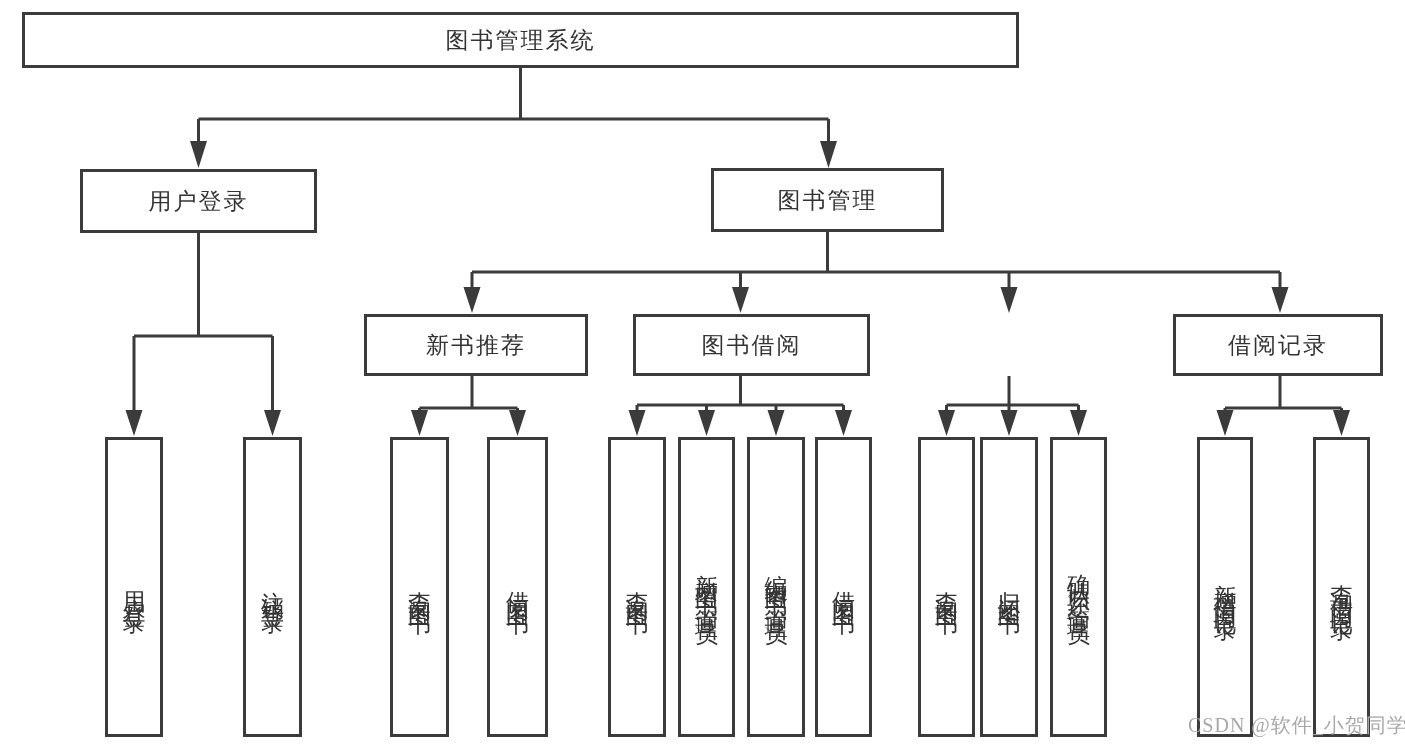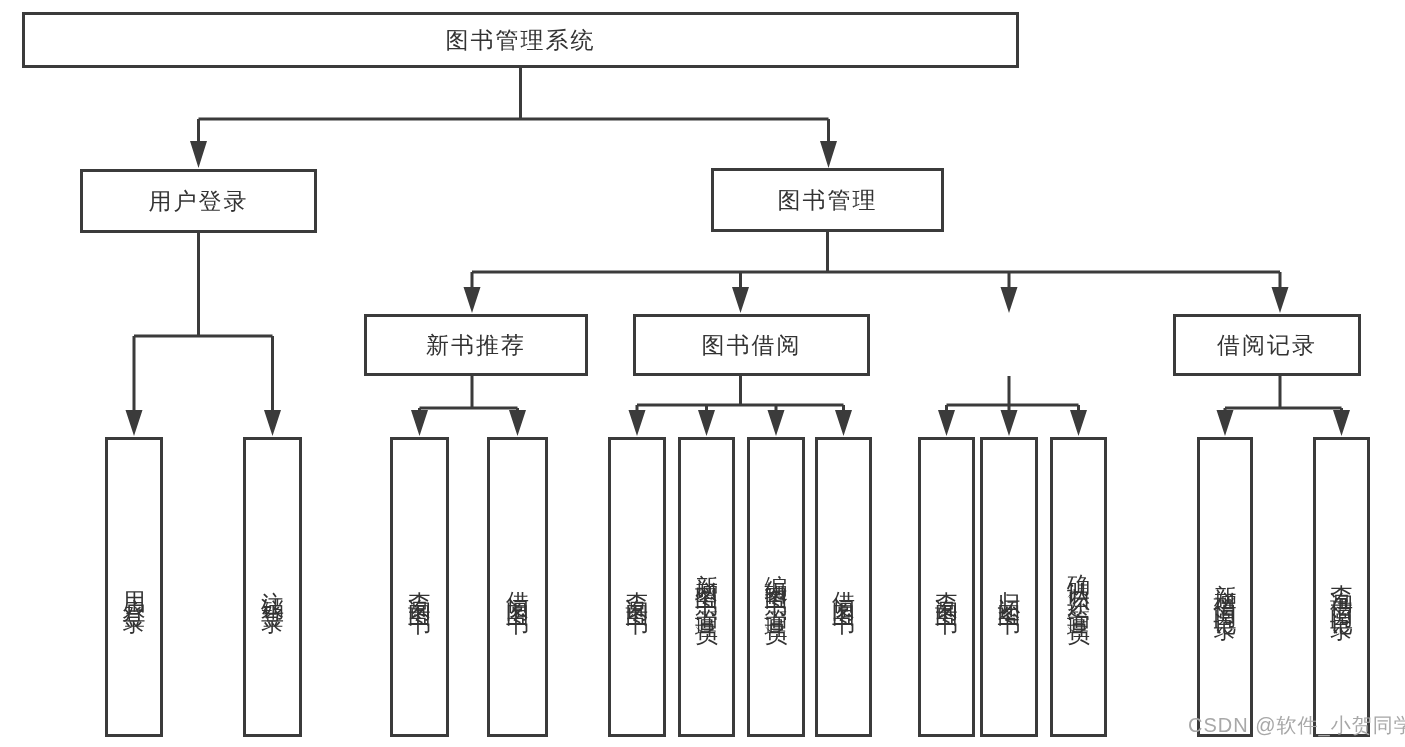--- a/index.html
+++ b/index.html
@@ -1,18 +1,18 @@
 <!DOCTYPE html>
 <html><head>
 <meta charset="utf-8">
 <style>
   html,body{margin:0;padding:0;background:#ffffff;}
   .stage{
     position:relative;width:1405px;height:747px;background:#ffffff;overflow:hidden;
-    font-family:Liberation Sans, sans-serif;
+    font-family:Liberation Serif, serif;
   }
   .wires{position:absolute;left:0;top:0;}
   .node{
     position:absolute;background:#ffffff;border:3px solid #3b3b3b;box-sizing:border-box;
     display:flex;align-items:center;justify-content:center;
   }
   .hlabel{
     font-size:23px;letter-spacing:2px;color:#333333;white-space:nowrap;
   }
   .vlabel{
@@ -68,21 +68,21 @@
   <div class="node" style="left:711px;top:168px;width:233px;height:64px">
     <span class="hlabel">图书管理</span>
   </div>
 
   <div class="node" style="left:364px;top:314px;width:224px;height:62px">
     <span class="hlabel">新书推荐</span>
   </div>
   <div class="node" style="left:633px;top:314px;width:237px;height:62px">
     <span class="hlabel">图书借阅</span>
   </div>
-  <div class="node" style="left:1173px;top:314px;width:188px;height:62px">
+  <div class="node" style="left:1173px;top:314px;width:210px;height:62px">
     <span class="hlabel">借阅记录</span>
   </div>
 
   <div class="node" style="left:105px;top:437px;width:58px;height:300px">
     <span class="vlabel">用户登录</span>
   </div>
   <div class="node" style="left:243px;top:437px;width:59px;height:300px">
     <span class="vlabel">注销登录</span>
   </div>
 

